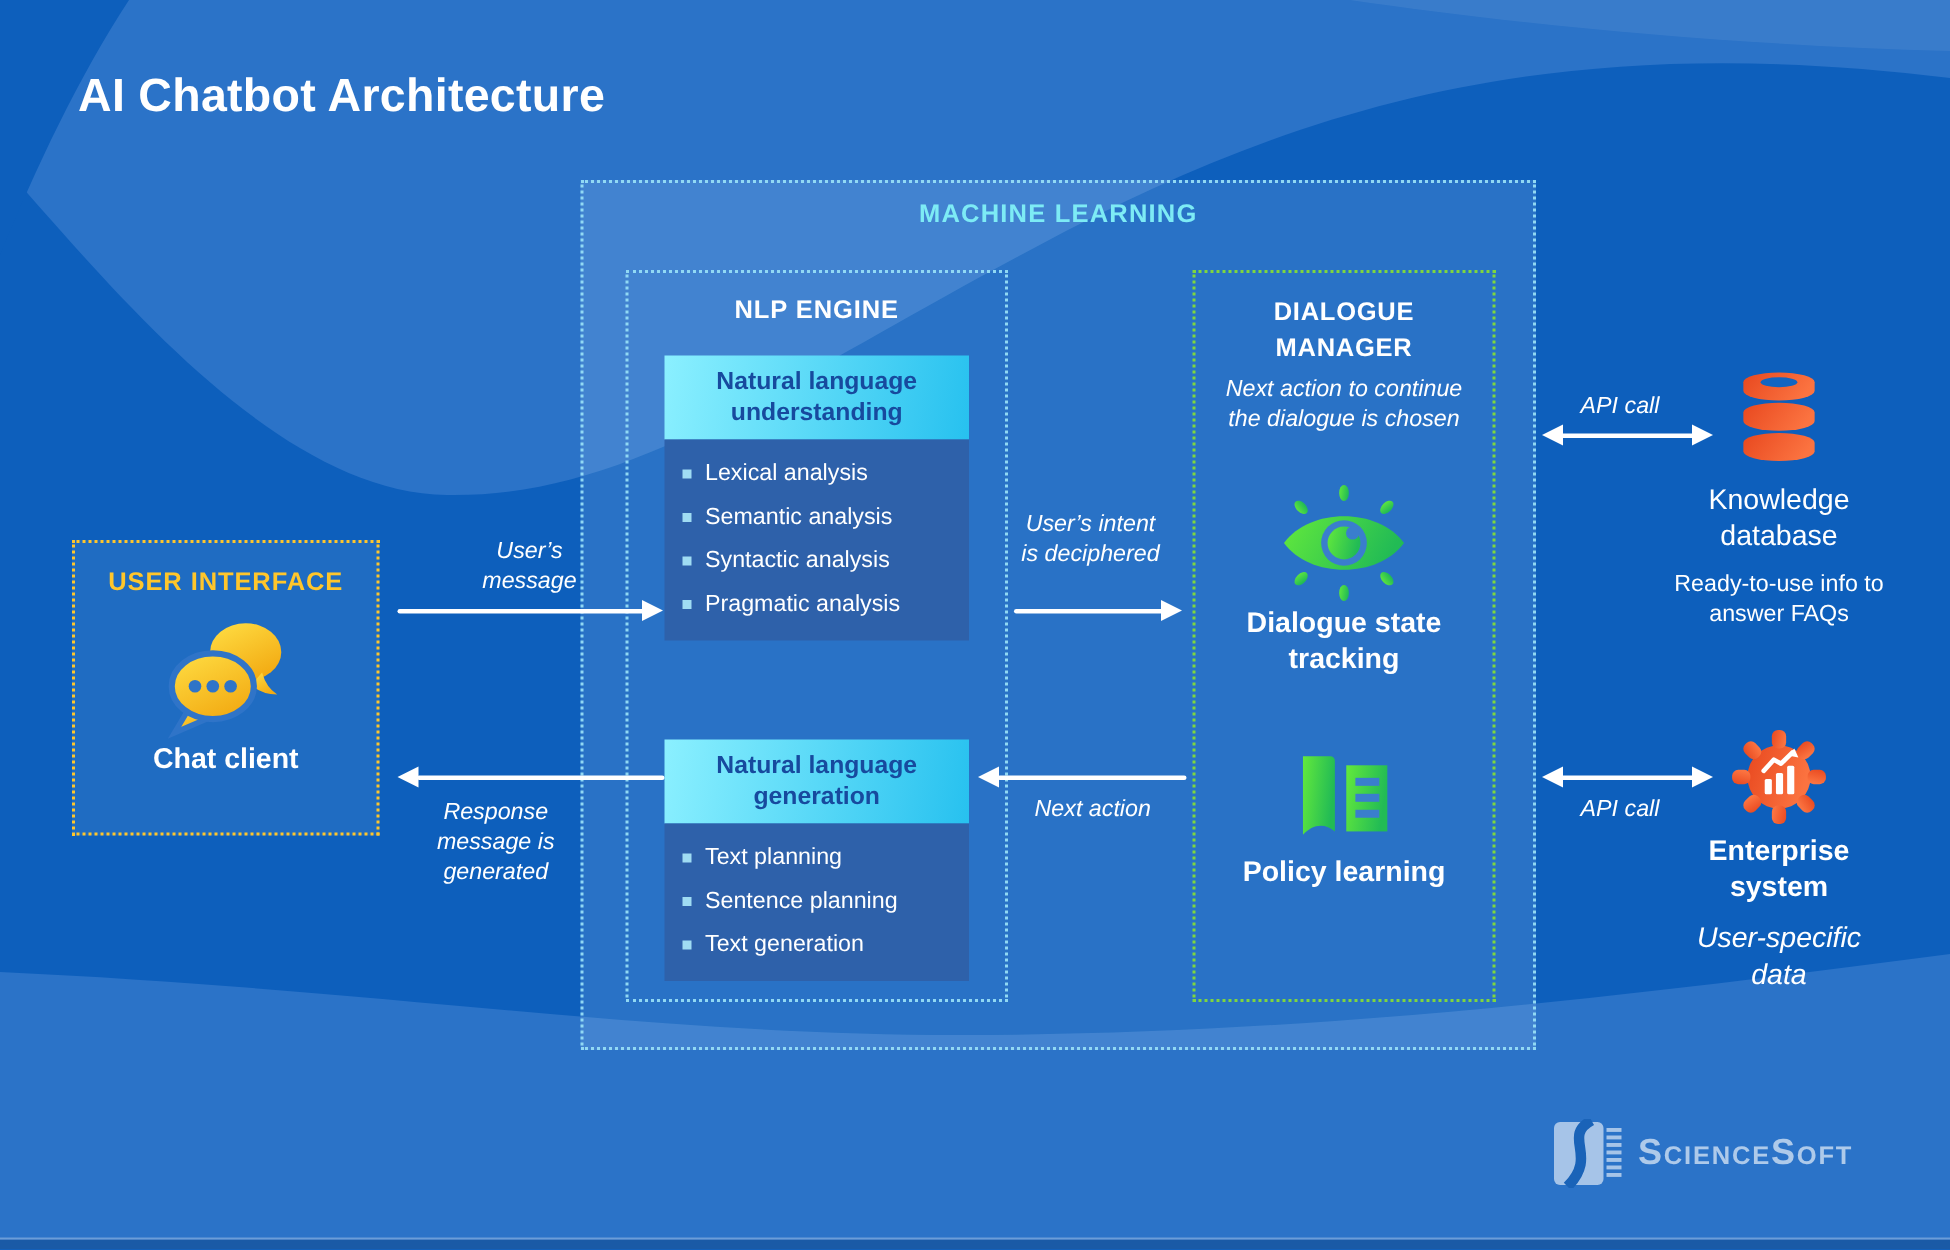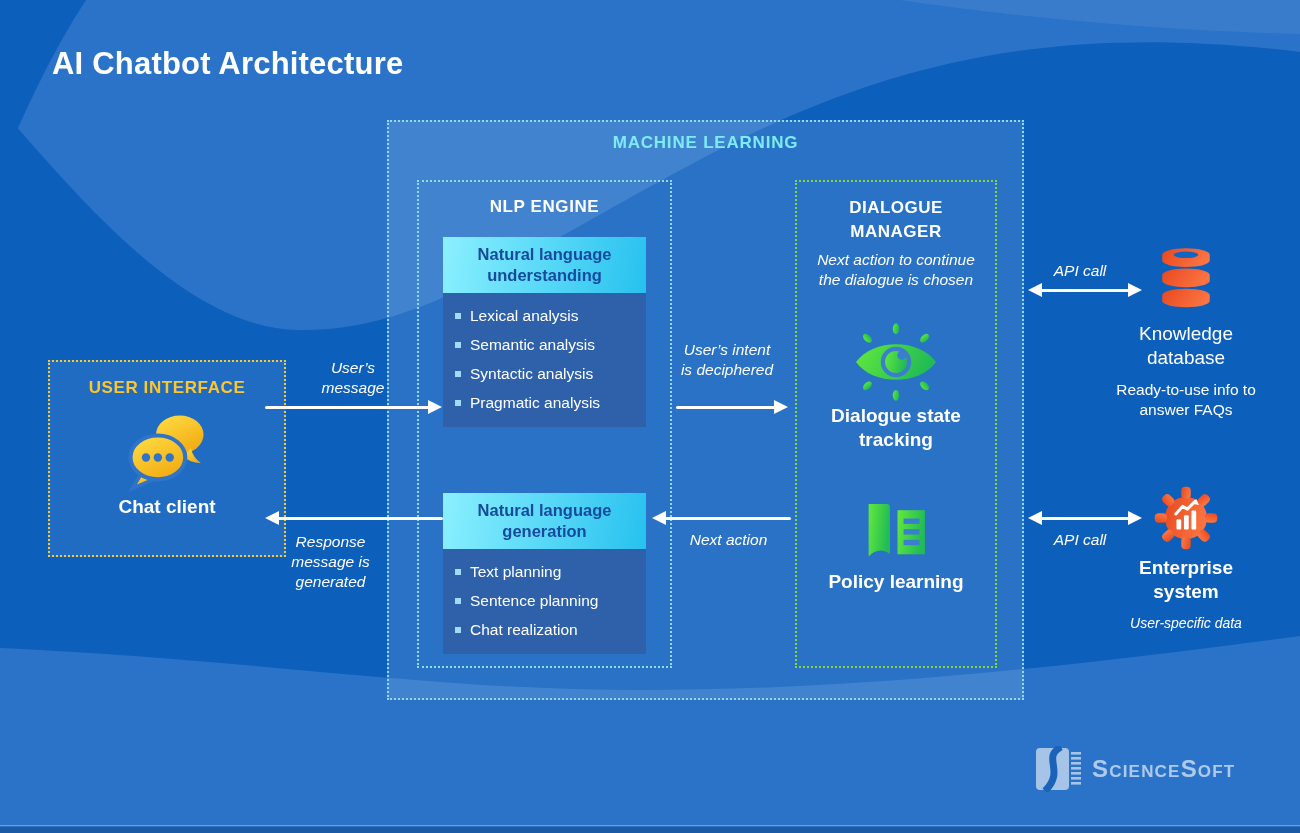--- a/index.html
+++ b/index.html
@@ -42,39 +42,39 @@
   .card{left:443px;width:203px;z-index:2;border-radius:31px;}
   .card-head{background:linear-gradient(100deg,#8bf0ff,#27c1ef);
     color:#174a9e;font-size:16.5px;font-weight:700;text-align:center;
     line-height:1.28;padding:7px 8px;}
   .card-body{background:#2e61aa;padding:8px 12px 10px;}
   .card-item{display:flex;align-items:center;gap:9px;
     font-size:15.5px;line-height:29px;color:#fff;}
   .bullet{width:6px;height:6px;background:#9fdcf3;flex:0 0 6px;}
 
   
-  .ui-box{left:48px;top:360px;width:238px;height:197px;
+  .ui-box{left:48px;top:360px;width:205px;height:197px;
     border:2px dotted #ffc62b;background:rgba(201,228,255,.10);
     z-index:1;box-sizing:border-box;
     display:flex;flex-direction:column;align-items:center;}
   .ui-label{margin-top:16px;color:#ffc62b;font-size:17px;font-weight:700;letter-spacing:.6px;}
   .ui-icon{margin-top:12px;}
   .ui-client{margin-top:2px;font-size:19px;font-weight:700;}
 
   
   .kd-icon{left:1150px;top:246px;z-index:2;}
   .kd-title{left:1116px;top:322px;width:140px;text-align:center;
     font-size:19px;font-weight:400;line-height:1.25;z-index:2;}
   .kd-sub{left:1106px;top:380px;width:160px;text-align:center;
     font-size:15.5px;line-height:1.3;z-index:2;}
   .es-icon{left:1152px;top:484px;z-index:2;}
   .es-title{left:1121px;top:556px;width:130px;text-align:center;
     font-size:19px;font-weight:700;line-height:1.25;z-index:2;}
   .es-sub{left:1121px;top:614px;width:130px;text-align:center;
-    font-size:14px;font-style:italic;line-height:1.3;z-index:2;}
+    font-size:19px;font-style:italic;line-height:1.3;z-index:2;}
 
   
   .aline{height:3px;background:#fff;border-radius:2px;z-index:3;}
   .ah{width:0;height:0;border-top:7px solid transparent;border-bottom:7px solid transparent;z-index:3;}
   .ah-r{border-left:14px solid #fff;}
   .ah-l{border-right:14px solid #fff;}
   .alabel{font-size:15.5px;font-style:italic;text-align:center;line-height:1.28;z-index:3;}
 
   
   .logo{left:1036px;top:746px;display:flex;align-items:center;gap:10px;z-index:2;}
@@ -146,21 +146,21 @@
       <div class="card-item">
           <span class="bullet"></span>
           <span>Text planning</span>
         </div>
       <div class="card-item">
           <span class="bullet"></span>
           <span>Sentence planning</span>
         </div>
       <div class="card-item">
           <span class="bullet"></span>
-          <span>Chat realization</span>
+          <span>Text generation</span>
         </div>
     </div>
   </div>
 
   <div class="abs dm-box">
     <div class="dm-label">DIALOGUE MANAGER</div>
     <div class="dm-subtitle">Next action to continue the dialogue is chosen</div>
     <svg class="dm-eye" width="100" height="80" viewBox="0 0 104 84">
       <g fill="url(#g-green)">
         <ellipse cx="52" cy="7" rx="3.4" ry="5.6"></ellipse>

